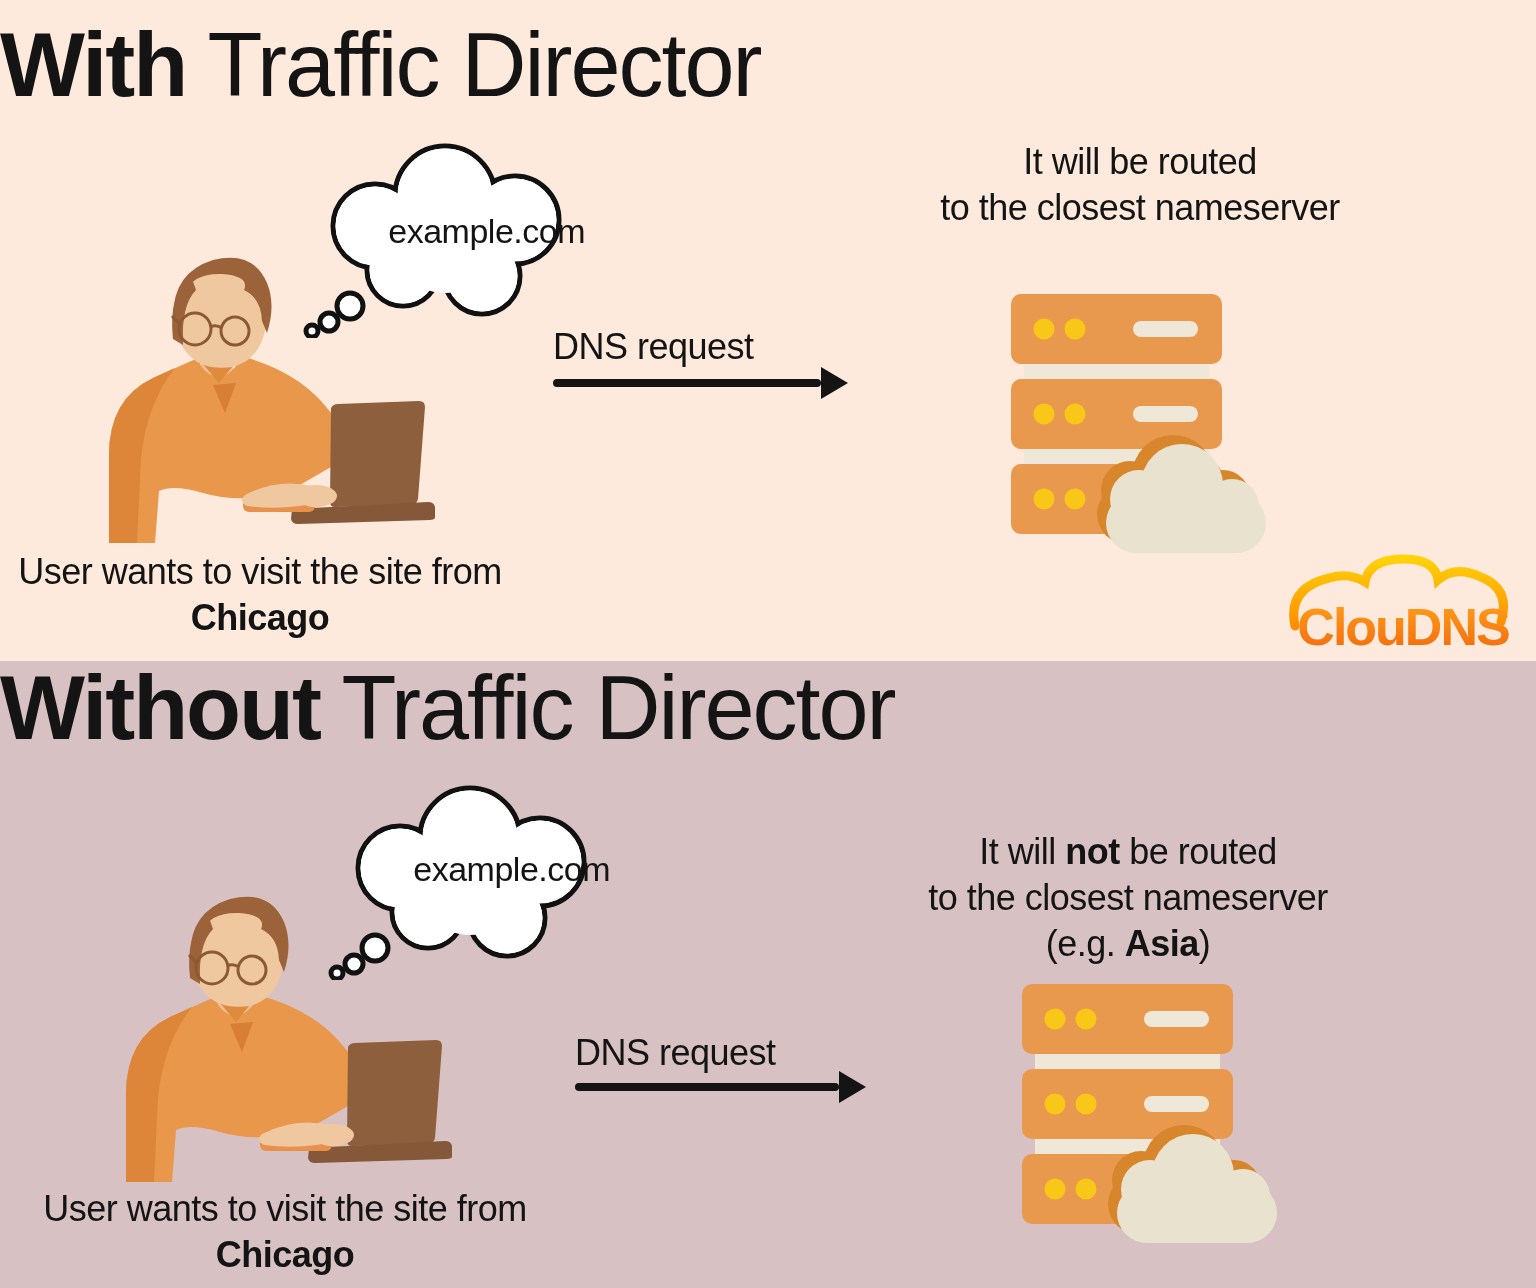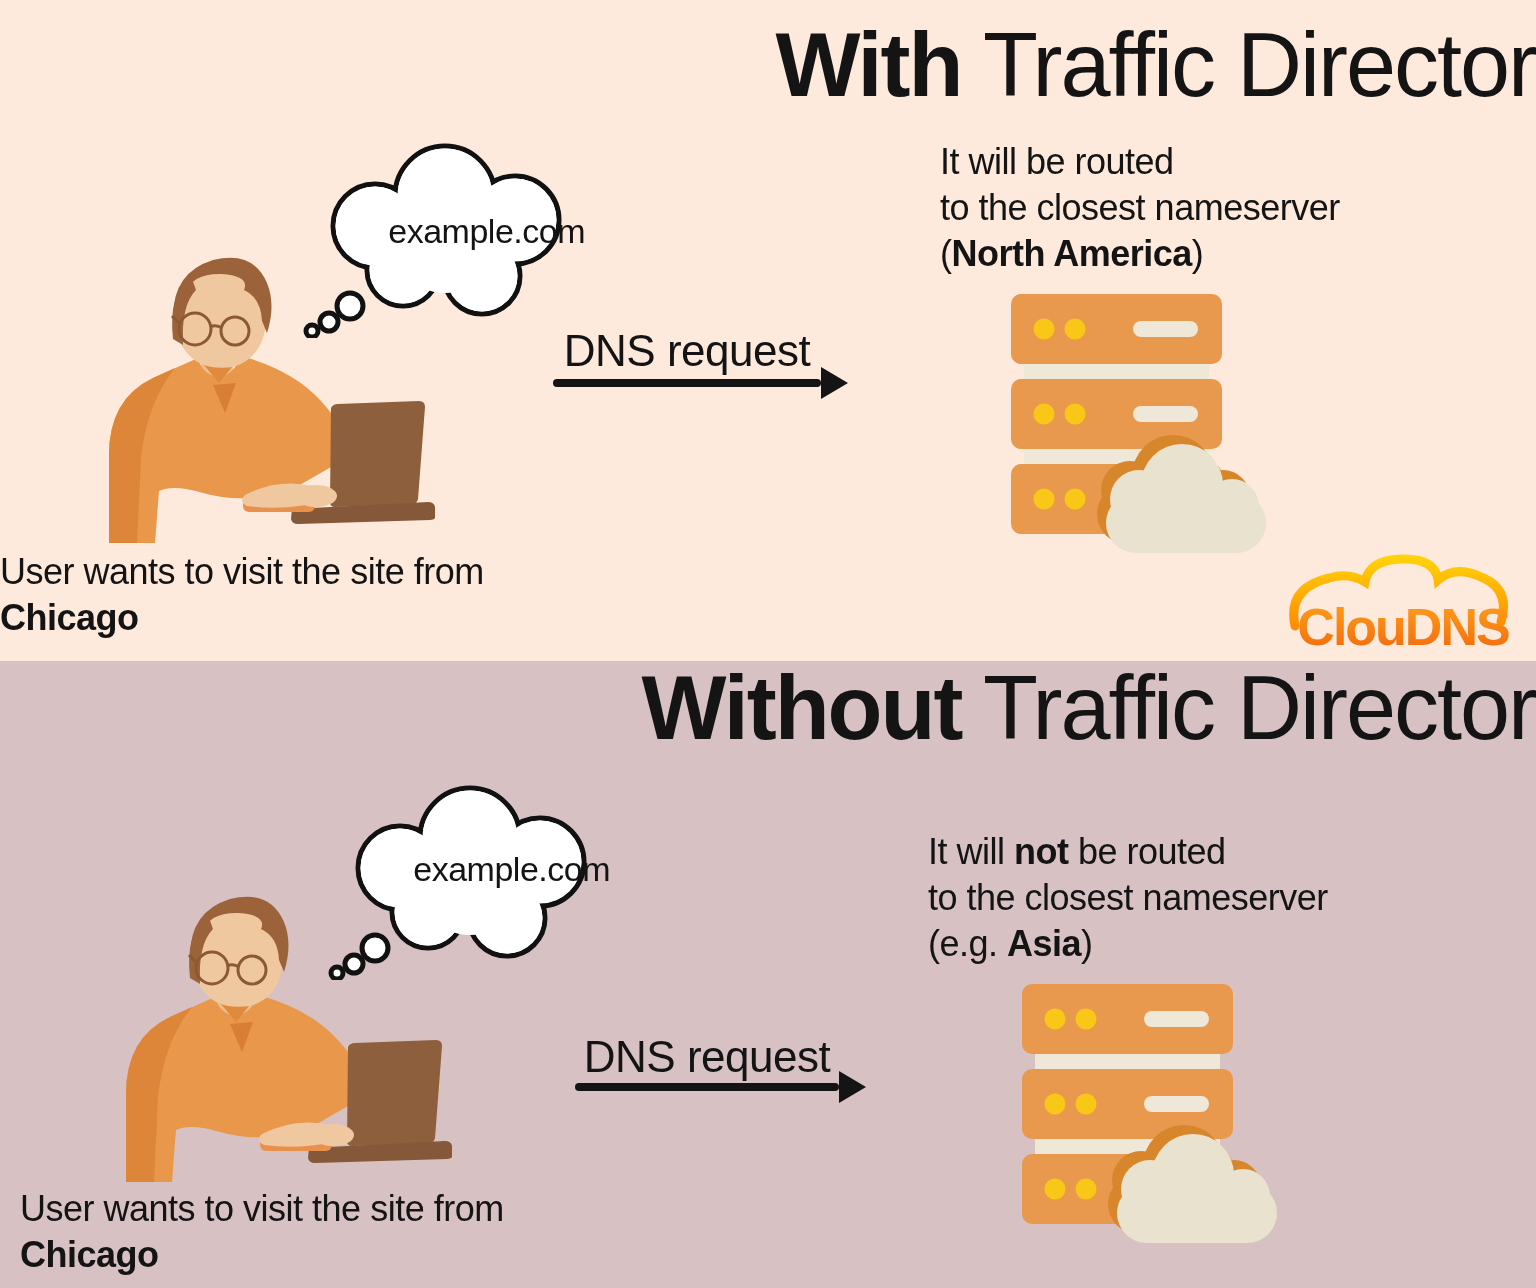--- a/index.html
+++ b/index.html
@@ -4,35 +4,35 @@
 <style>
   html,body{margin:0;padding:0}
   body{
     width:1536px;height:1288px;position:relative;overflow:hidden;
     font-family:"Liberation Sans",sans-serif;color:#141414;
   }
   .panel{position:absolute;left:0;width:1536px}
   .panel.top{top:0;height:661px;background:#fdeadd}
   .panel.bottom{top:661px;height:744px;background:#d7c1c3}
 
-  .title{position:absolute;left:0;width:100%;margin:0;text-align:right;
+  .title{position:absolute;left:0;width:100%;margin:0;text-align:left;
          font-size:90px;font-weight:400;letter-spacing:-2px;line-height:1.15;white-space:nowrap}
   .title .bold{font-weight:800}
   .panel.top .title{top:14px}
   .panel.bottom .title{top:-4px}
 
   .bubble{position:absolute}
   .bubble-text{position:absolute;text-align:right;font-size:34px;letter-spacing:-0.5px}
 
-  .dns-label{position:absolute;text-align:center;font-size:44px;letter-spacing:-0.5px}
+  .dns-label{position:absolute;font-size:36px;letter-spacing:-0.5px}
   .arrow-line{position:absolute;height:8px;background:#141414;border-radius:4px}
   .arrow-head{position:absolute;width:0;height:0;
               border-left:27px solid #141414;border-top:16px solid transparent;border-bottom:16px solid transparent}
 
-  .caption{position:absolute;font-size:36px;line-height:46px;letter-spacing:-0.5px}
+  .caption{position:absolute;text-align:center;font-size:36px;line-height:46px;letter-spacing:-0.5px}
   .caption b{font-weight:700}
 
   .logo{position:absolute}
   .logo text{font-family:"Liberation Sans",sans-serif;font-weight:bold}
 </style>
 </head>
 <body>
 
 <svg width="0" height="0" style="position:absolute" aria-hidden="true">
   <defs>
@@ -145,21 +145,20 @@
         <use href="#sym-person"></use>
       </svg>
 
     <div class="dns-label" style="left:553px;top:326px;width:268px">DNS request</div>
     <div class="arrow-line" style="left:553px;top:379px;width:268px"></div>
     <div class="arrow-head" style="left:821px;top:367px"></div>
 
     <div class="caption" style="left:940px;top:139px;width:400px">
       <div><span>It will be routed</span><b></b><span></span></div>
       <div>to the closest nameserver</div>
-      <div><span>(</span><b>North America</b><span>)</span></div>
     </div>
 
     <svg style="position:absolute;left:1011px;top:294px;width:262px;height:262px">
         <use href="#sym-server"></use>
       </svg>
 
     <div class="caption" style="left:0px;top:549px;width:520px">
       <div>User wants to visit the site from</div>
       <div><b>Chicago</b></div>
     </div>

